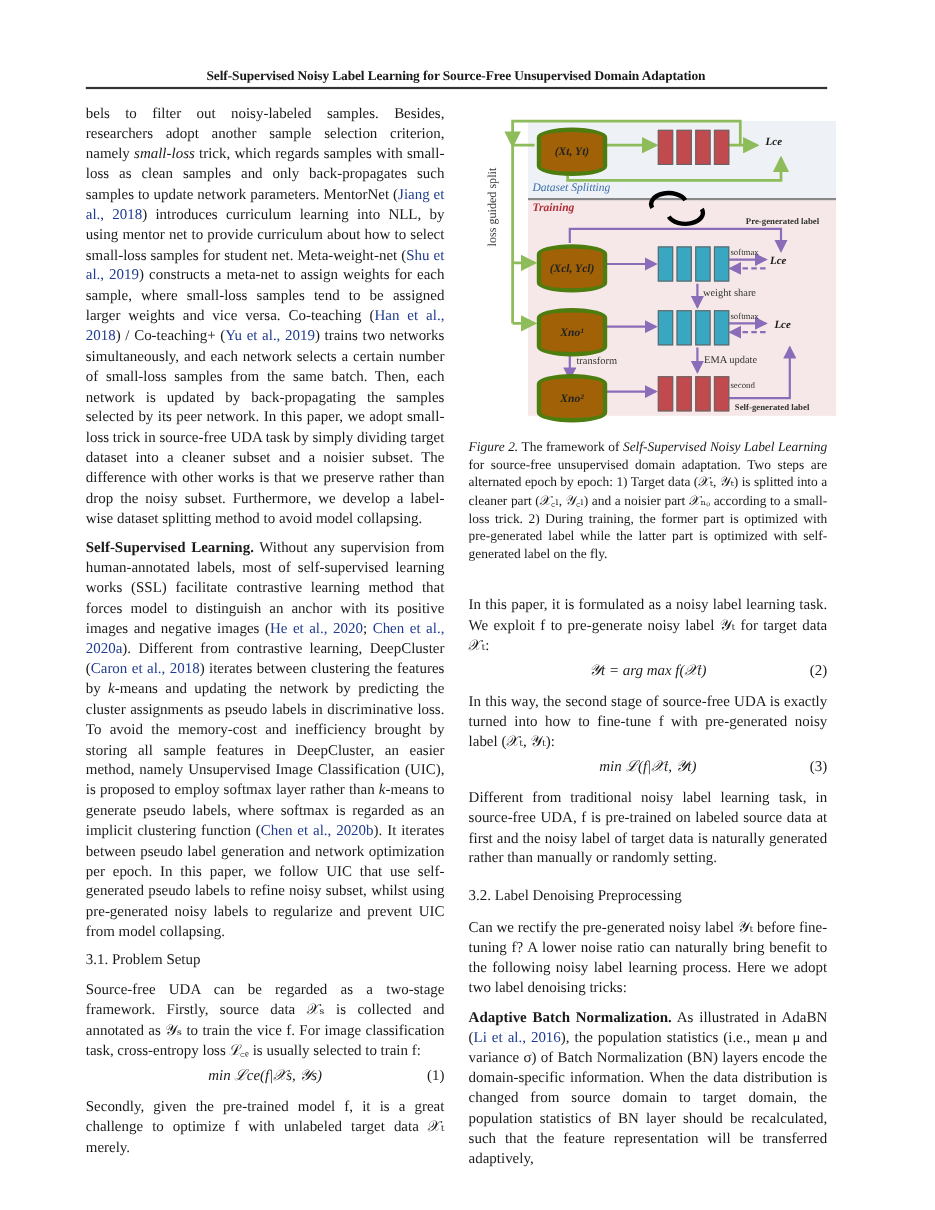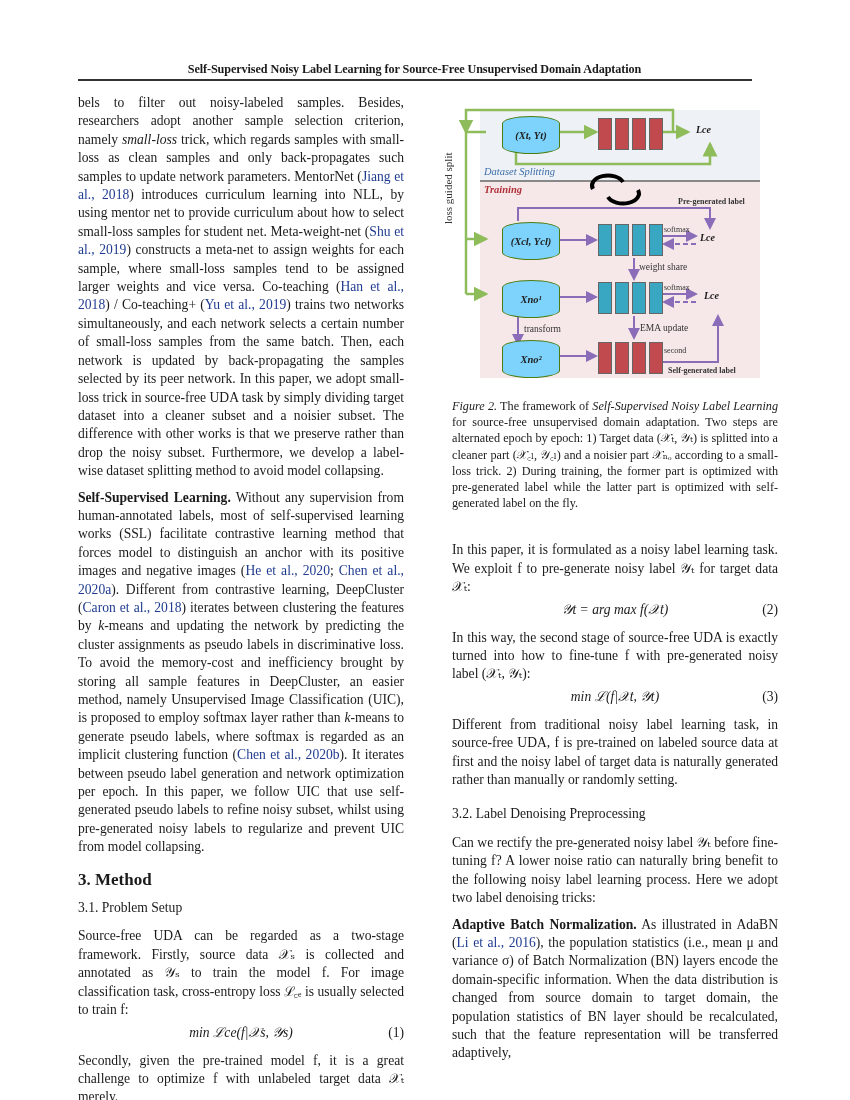--- a/index.html
+++ b/index.html
@@ -23,23 +23,23 @@
   .caption { font-size:12.2px; line-height:16.2px; text-align:justify; }
   .caption .fig-label { font-style:italic; }
 
   
   .figure { position:absolute; left:428px; top:104px; width:330px; height:280px; }
   .band-top { position:absolute; left:52px; top:6px; width:280px; height:70px; background:#eef1f6; }
   .band-bot { position:absolute; left:52px; top:78px; width:280px; height:196px; background:#f6e8e8; }
   .band-rule { position:absolute; left:52px; top:76px; width:280px; height:2px; background:#888; }
   .split-label { position:absolute; left:14px; top:80px; transform:rotate(-90deg); transform-origin:left top;
          font-size:11px; white-space:nowrap; color:#333; }
-  .cyl { position:absolute; width:56px; height:36px; background:#7dd3fc; border:1px solid #4d7c0f;
+  .cyl { position:absolute; width:56px; height:36px; background:#a16207; border:4px solid #4d7c0f;
          border-radius:50% / 20%; display:flex; align-items:center; justify-content:center;
-         font-style:italic; font-weight:bold; font-size:10.5px; color:#222;margin-left:14px; }
+         font-style:italic; font-weight:bold; font-size:10.5px; color:#222; }
   .bar { position:absolute; width:12px; height:30px; border:1px solid #666; }
   .bar.red { background:#c04a4e; }
   .bar.teal { background:#3aa7c2; }
   .lce { position:absolute; font-style:italic; font-weight:bold; font-size:10px; }
   .small-lbl { position:absolute; font-size:8px; color:#333; white-space:nowrap; }
   .mid-lbl { position:absolute; font-size:9.5px; color:#333; white-space:nowrap; }
   .ds-lbl { position:absolute; font-style:italic; font-size:10.5px; color:#3b6ea8; }
   .tr-lbl { position:absolute; font-style:italic; font-weight:bold; font-size:10.5px; color:#b0303a; }
   .bold-small { font-weight:bold; }
   svg.arrows { position:absolute; left:0; top:0; }
@@ -47,23 +47,22 @@
 </head>
 <body>
 
 <div class="running-head">Self-Supervised Noisy Label Learning for Source-Free Unsupervised Domain Adaptation</div>
 <div class="head-rule"></div>
 
 <div class="col left">
   <p><span>bels to filter out noisy-labeled samples. Besides, researchers adopt another sample selection criterion, namely </span><em>small-loss</em><span> trick, which regards samples with small-loss as clean samples and only back-propagates such samples to update network parameters. MentorNet (</span><span class="cite">Jiang et al., 2018</span><span>) introduces curriculum learning into NLL, by using mentor net to provide curriculum about how to select small-loss samples for student net. Meta-weight-net (</span><span class="cite">Shu et al., 2019</span><span>) constructs a meta-net to assign weights for each sample, where small-loss samples tend to be assigned larger weights and vice versa. Co-teaching (</span><span class="cite">Han et al., 2018</span><span>) / Co-teaching+ (</span><span class="cite">Yu et al., 2019</span><span>) trains two networks simultaneously, and each network selects a certain number of small-loss samples from the same batch. Then, each network is updated by back-propagating the samples selected by its peer network. In this paper, we adopt small-loss trick in source-free UDA task by simply dividing target dataset into a cleaner subset and a noisier subset. The difference with other works is that we preserve rather than drop the noisy subset. Furthermore, we develop a label-wise dataset splitting method to avoid model collapsing.</span></p>
   <div class="gap"></div>
   <p><span class="runin">Self-Supervised Learning.</span><span> Without any supervision from human-annotated labels, most of self-supervised learning works (SSL) facilitate contrastive learning method that forces model to distinguish an anchor with its positive images and negative images (</span><span class="cite">He et al., 2020</span><span>; </span><span class="cite">Chen et al., 2020a</span><span>). Different from contrastive learning, DeepCluster (</span><span class="cite">Caron et al., 2018</span><span>) iterates between clustering the features by </span><em>k</em><span>-means and updating the network by predicting the cluster assignments as pseudo labels in discriminative loss. To avoid the memory-cost and inefficiency brought by storing all sample features in DeepCluster, an easier method, namely Unsupervised Image Classification (UIC), is proposed to employ softmax layer rather than </span><em>k</em><span>-means to generate pseudo labels, where softmax is regarded as an implicit clustering function (</span><span class="cite">Chen et al., 2020b</span><span>). It iterates between pseudo label generation and network optimization per epoch. In this paper, we follow UIC that use self-generated pseudo labels to refine noisy subset, whilst using pre-generated noisy labels to regularize and prevent UIC from model collapsing.</span></p>
-  <div class="sec-h">3. Method</div>
   <div class="subsec-h">3.1. Problem Setup</div>
-  <p>Source-free UDA can be regarded as a two-stage framework. Firstly, source data 𝒳ₛ is collected and annotated as 𝒴ₛ to train the model f. For image classification task, cross-entropy loss ℒ꜀ₑ is usually selected to train f:</p>
+  <p>Source-free UDA can be regarded as a two-stage framework. Firstly, source data 𝒳ₛ is collected and annotated as 𝒴ₛ to train the vice f. For image classification task, cross-entropy loss ℒ꜀ₑ is usually selected to train f:</p>
   <div class="eq">
     <span>min ℒce(f|𝒳s, 𝒴s)</span>
     <span class="num">(1)</span>
   </div>
   <p>Secondly, given the pre-trained model f, it is a great challenge to optimize f with unlabeled target data 𝒳ₜ merely.</p>
 </div>
 
 <div class="figure">
   <div class="band-top"></div>
   <div class="band-bot"></div>
@@ -141,21 +140,21 @@
   <div class="small-lbl bold-small" style="left:234px;top:93px;padding-left:16px;">Pre-generated label</div>
   <div class="small-lbl" style="left:236px;top:121px;">softmax</div>
   <div class="small-lbl" style="left:236px;top:179px;">softmax</div>
   <div class="small-lbl" style="left:236px;top:242px;">second</div>
   <div class="small-lbl bold-small" style="left:240px;top:262px;">Self-generated label</div>
   <div class="mid-lbl" style="left:211px;top:158px;">weight share</div>
   <div class="mid-lbl" style="left:96px;top:220px;">transform</div>
   <div class="mid-lbl" style="left:212px;top:219px;">EMA update</div>
 </div>
 
-<div class="col right" style="top:398px;margin-left:26px;">
+<div class="col right" style="top:398px;">
   <p class="caption"><span class="fig-label">Figure 2.</span><span> The framework of </span><em>Self-Supervised Noisy Label Learning</em><span> for source-free unsupervised domain adaptation. Two steps are alternated epoch by epoch: 1) Target data (𝒳ₜ, 𝒴ₜ) is splitted into a cleaner part (𝒳꜀ₗ, 𝒴꜀ₗ) and a noisier part 𝒳ₙₒ according to a small-loss trick. 2) During training, the former part is optimized with pre-generated label while the latter part is optimized with self-generated label on the fly.</span></p>
   <div style="height:30px;"></div>
   <p>In this paper, it is formulated as a noisy label learning task. We exploit f to pre-generate noisy label 𝒴ₜ for target data 𝒳ₜ:</p>
   <div class="eq">
     <span>𝒴t = arg max f(𝒳t)</span>
     <span class="num">(2)</span>
   </div>
   <p>In this way, the second stage of source-free UDA is exactly turned into how to fine-tune f with pre-generated noisy label (𝒳ₜ, 𝒴ₜ):</p>
   <div class="eq">
     <span>min ℒ(f|𝒳t, 𝒴t)</span>

